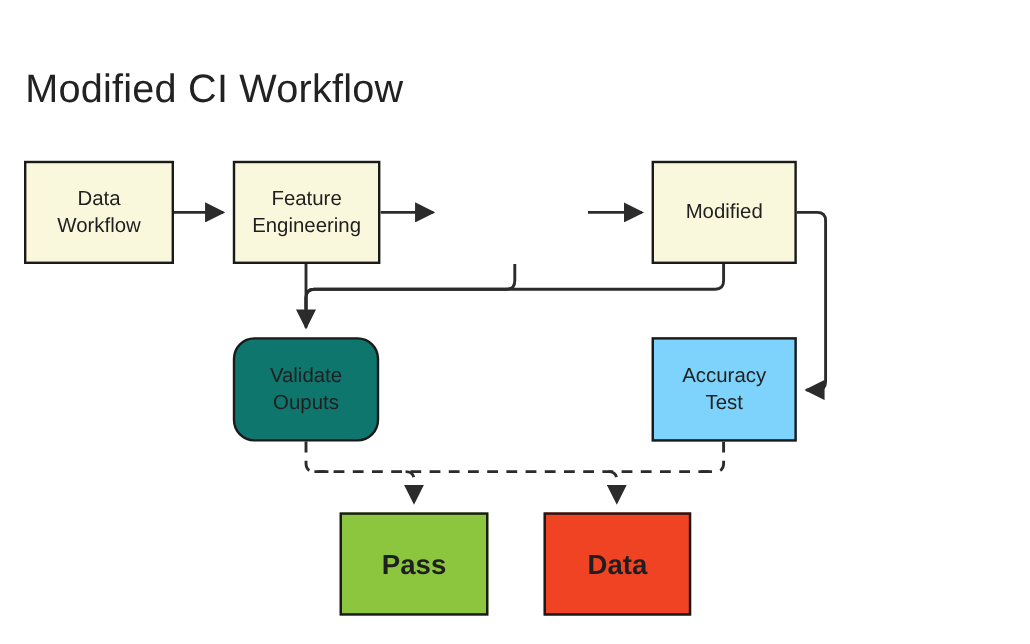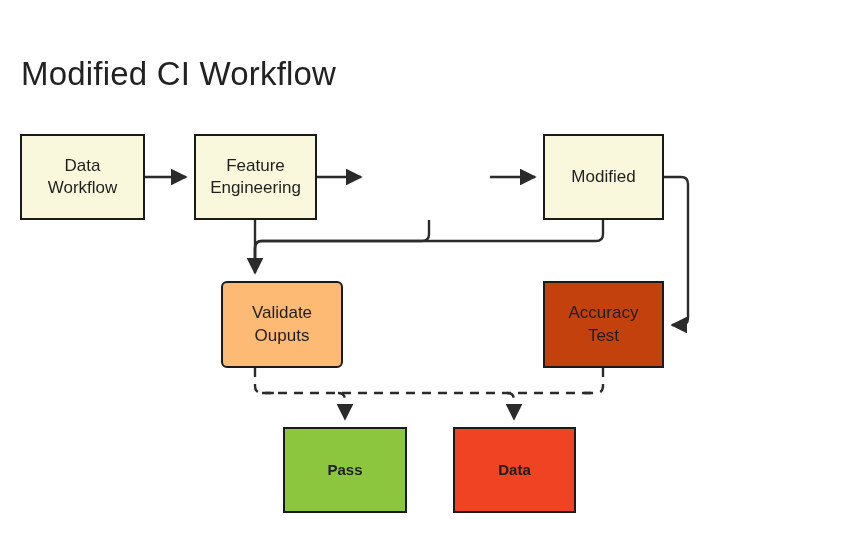--- a/index.html
+++ b/index.html
@@ -44,25 +44,25 @@
     justify-content: center;
     text-align: center;
     border: 2px solid #1a1a1a;
     color: #1f1f1f;
     font-size: 17px;
     line-height: 1.32;
     padding: 2px 4px;
     white-space: pre-line;
   }
   .node.process   { background: #faf8dc; }
-  .node.validate  { background: #fdba74; border-radius: 6px; margin-left: 27px; }
-  .node.accuracy  { background: #c2410c; }
+  .node.validate  { background: #0f766e; border-radius: 18px; }
+  .node.accuracy  { background: #7dd3fc; }
   .node.pass      { background: #8cc63e; font-weight: bold; }
   .node.fail      { background: #f04323; font-weight: bold; }
-  .node.pass, .node.fail { font-size: 15px; }
+  .node.pass, .node.fail { font-size: 23px; }
 </style>
 </head>
 <body>
 
 <div id="canvas">
 
   <div id="title">Modified CI Workflow</div>
 
   <svg id="wires" viewBox="0 0 858 537" xmlns="http://www.w3.org/2000/svg">
     <defs>

